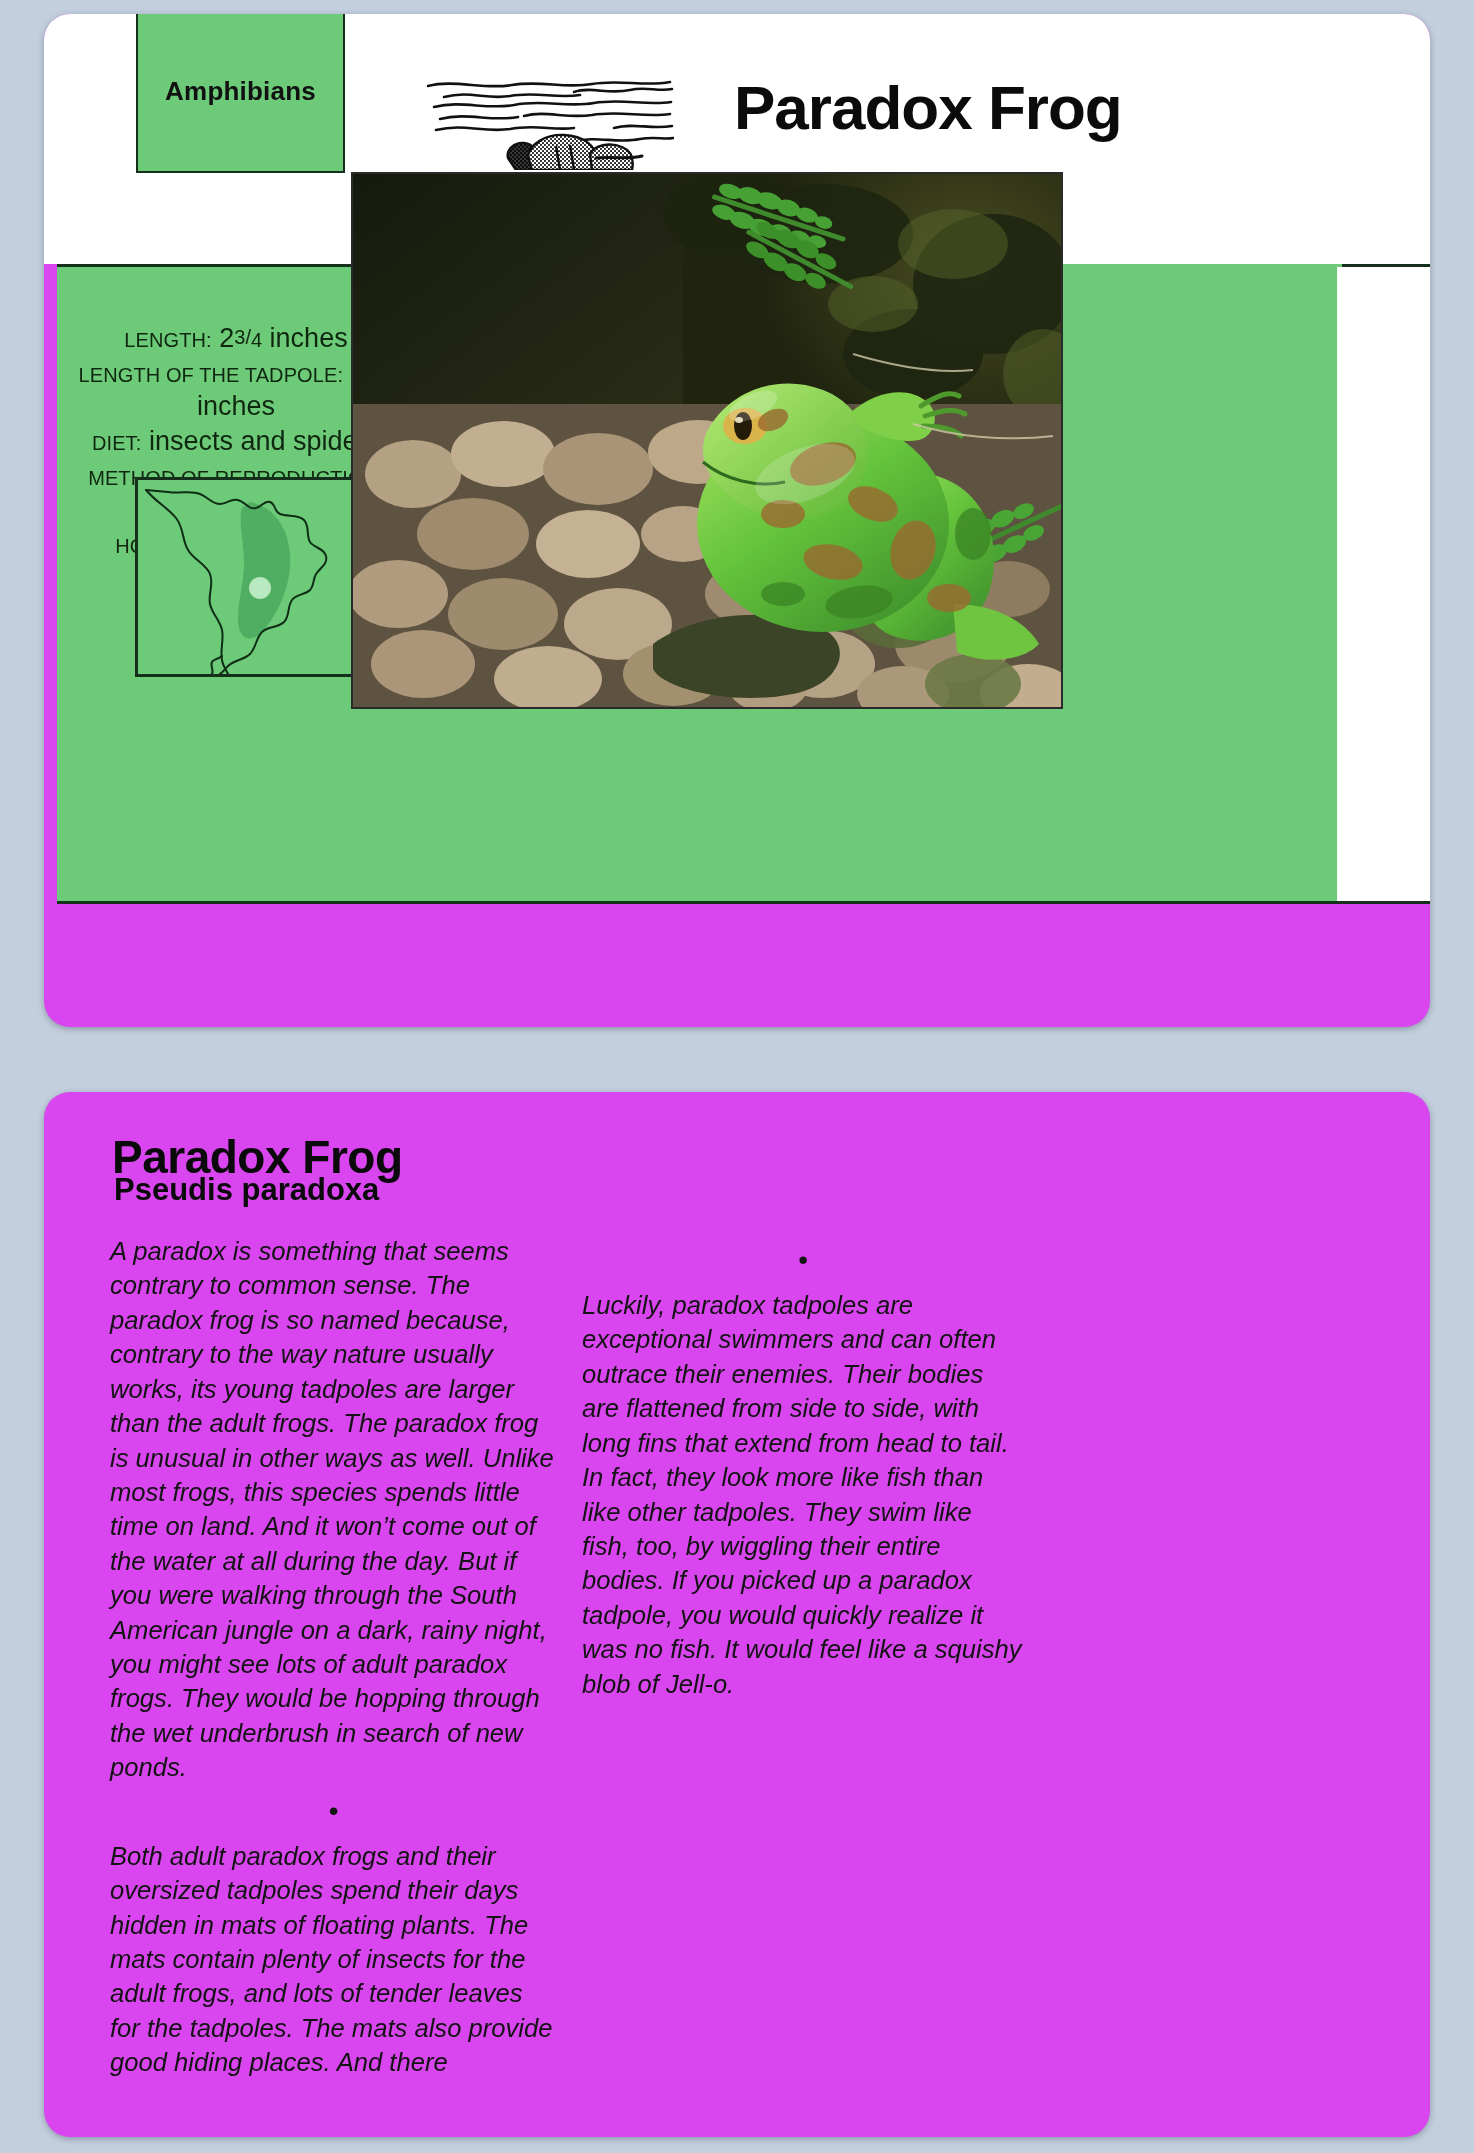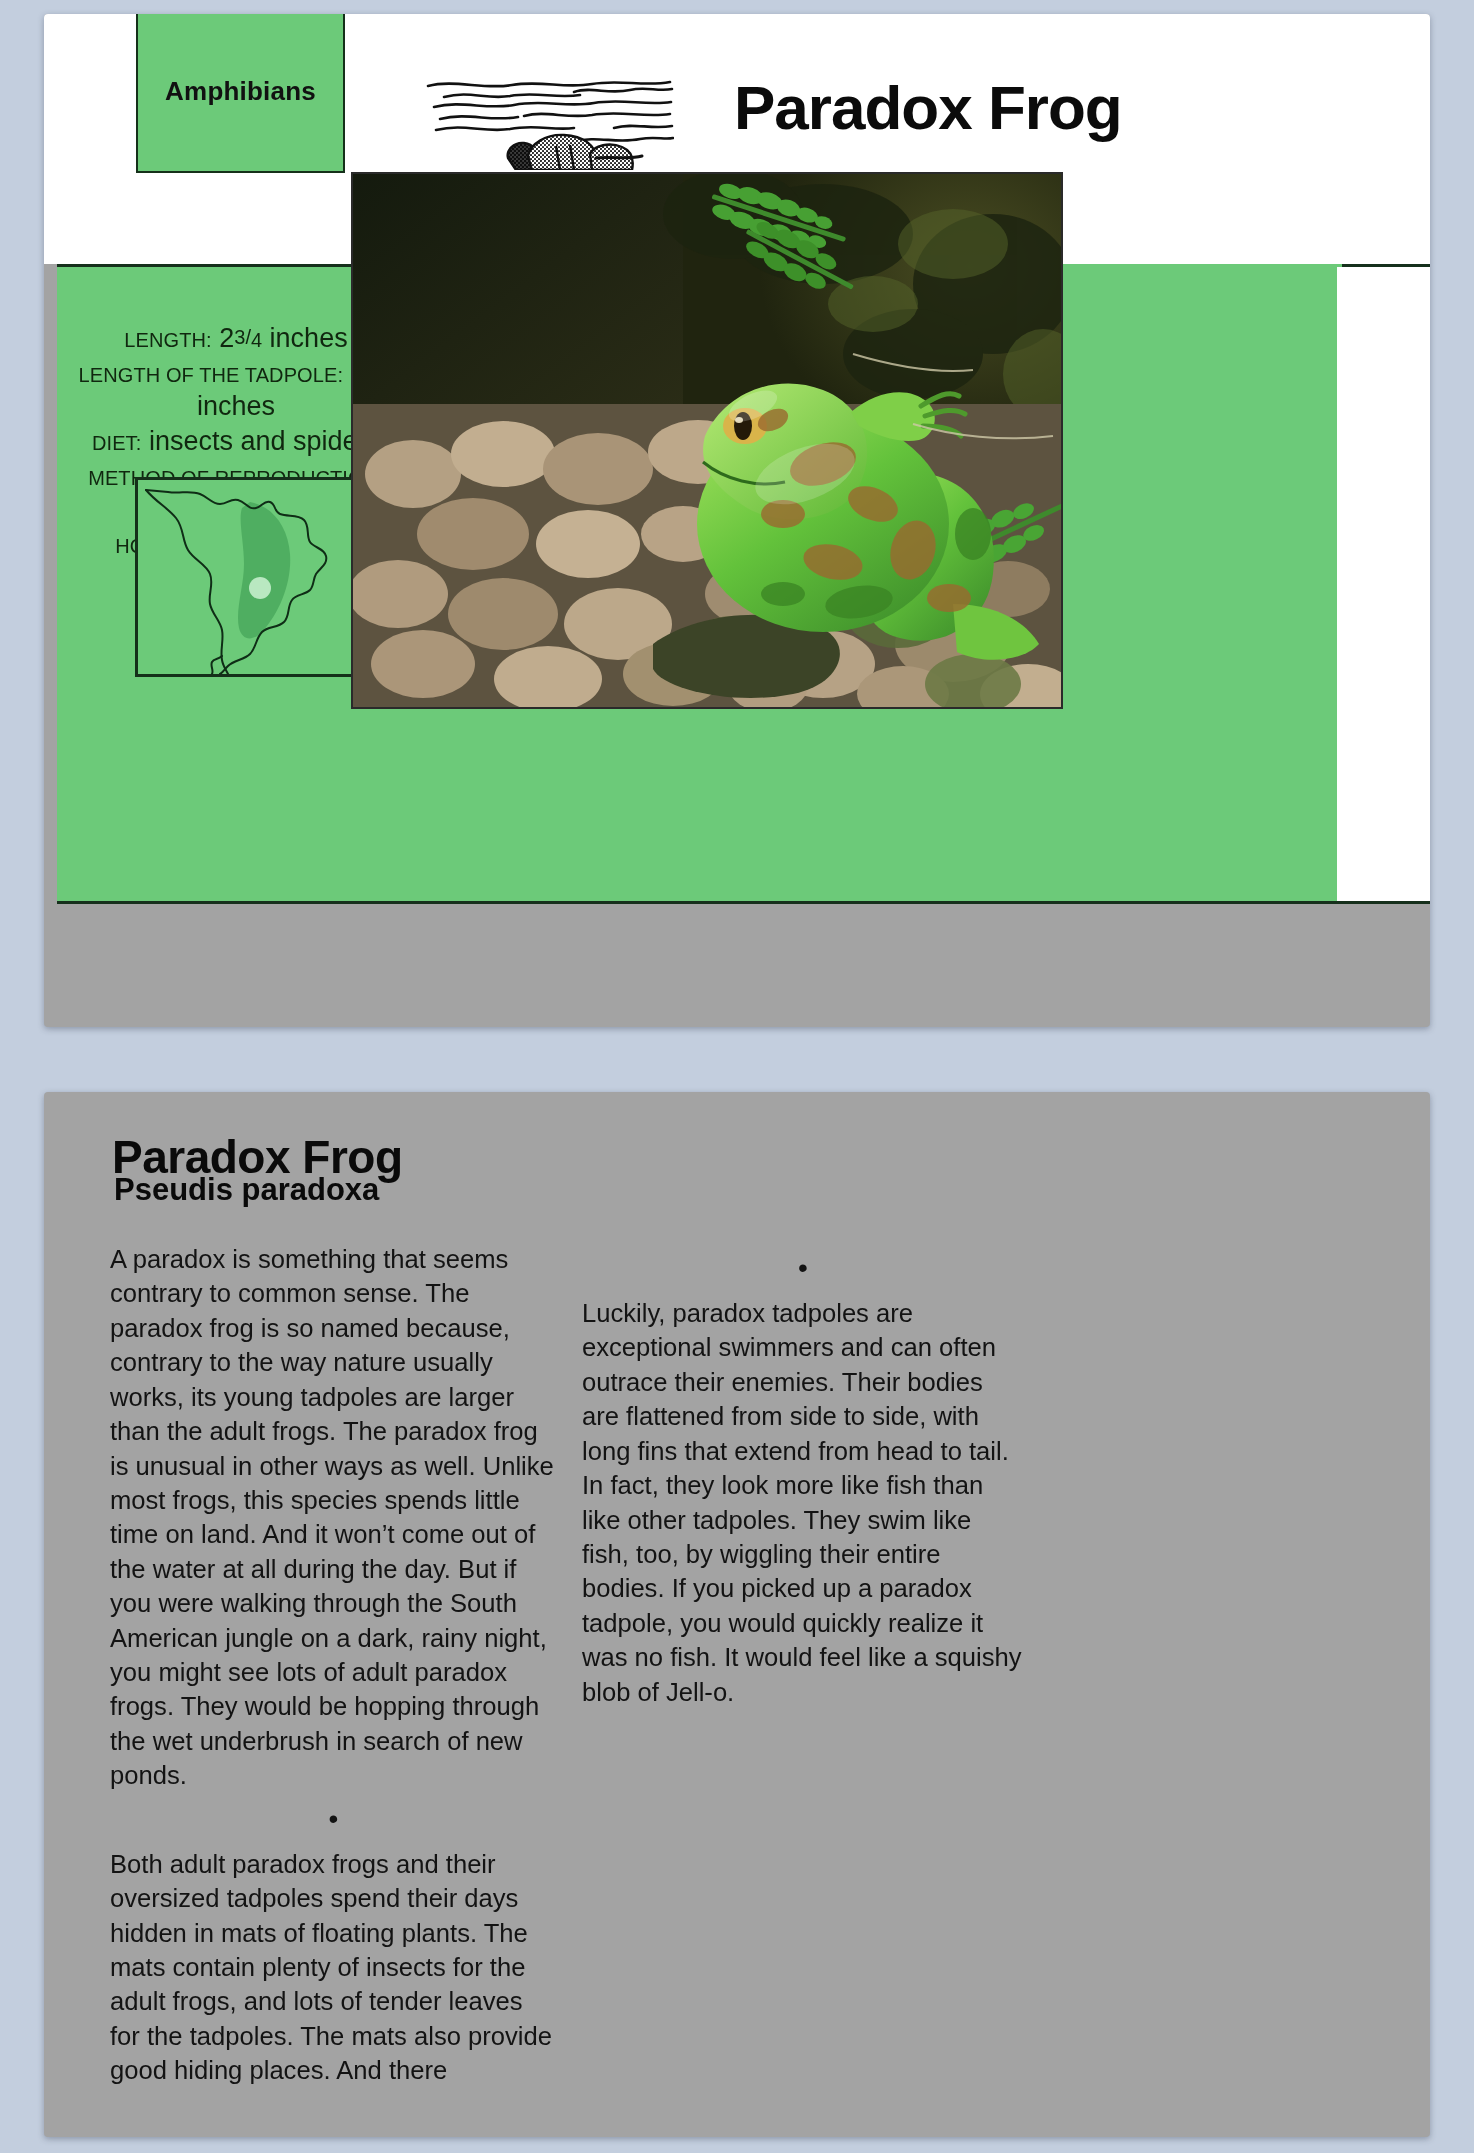--- a/index.html
+++ b/index.html
@@ -10,22 +10,22 @@
     width: 1474px;
     height: 2153px;
     background: #c3cede;
     font-family: "Liberation Sans", sans-serif;
     position: relative;
     overflow: hidden;
   }
   
   .card {
     position: absolute;
-    background: #a3a3a3;
-    border-radius: 4px;
+    background: #d946ef;
+    border-radius: 26px;
     box-shadow: 0 2px 6px rgba(40,50,70,.35);
     overflow: hidden;
   }
   #card-front {
     left: 44px;
     top: 14px;
     width: 1386px;
     height: 1013px;
   }
   #card-back {
@@ -169,24 +169,25 @@
   .back-sci {
     position: absolute;
     left: 70px;
     top: 80px;
     font-size: 31px;
     font-weight: bold;
     color: #0a0a0a;
   }
   .col {
     position: absolute;
-    top: 150px;
+    top: 142px;
     font-size: 25.6px;
     line-height: 1.345;
     color: #131313;
+    font-style: italic;
   }
   .col p { margin: 0 0 0 0; }
   .col-left  { left: 66px;  width: 447px; }
   .col-right { left: 538px; width: 442px; }
   .bullet {
     text-align: center;
     font-size: 28px;
     line-height: 1;
     margin: 12px 0 14px 0;
     color: #131313;

